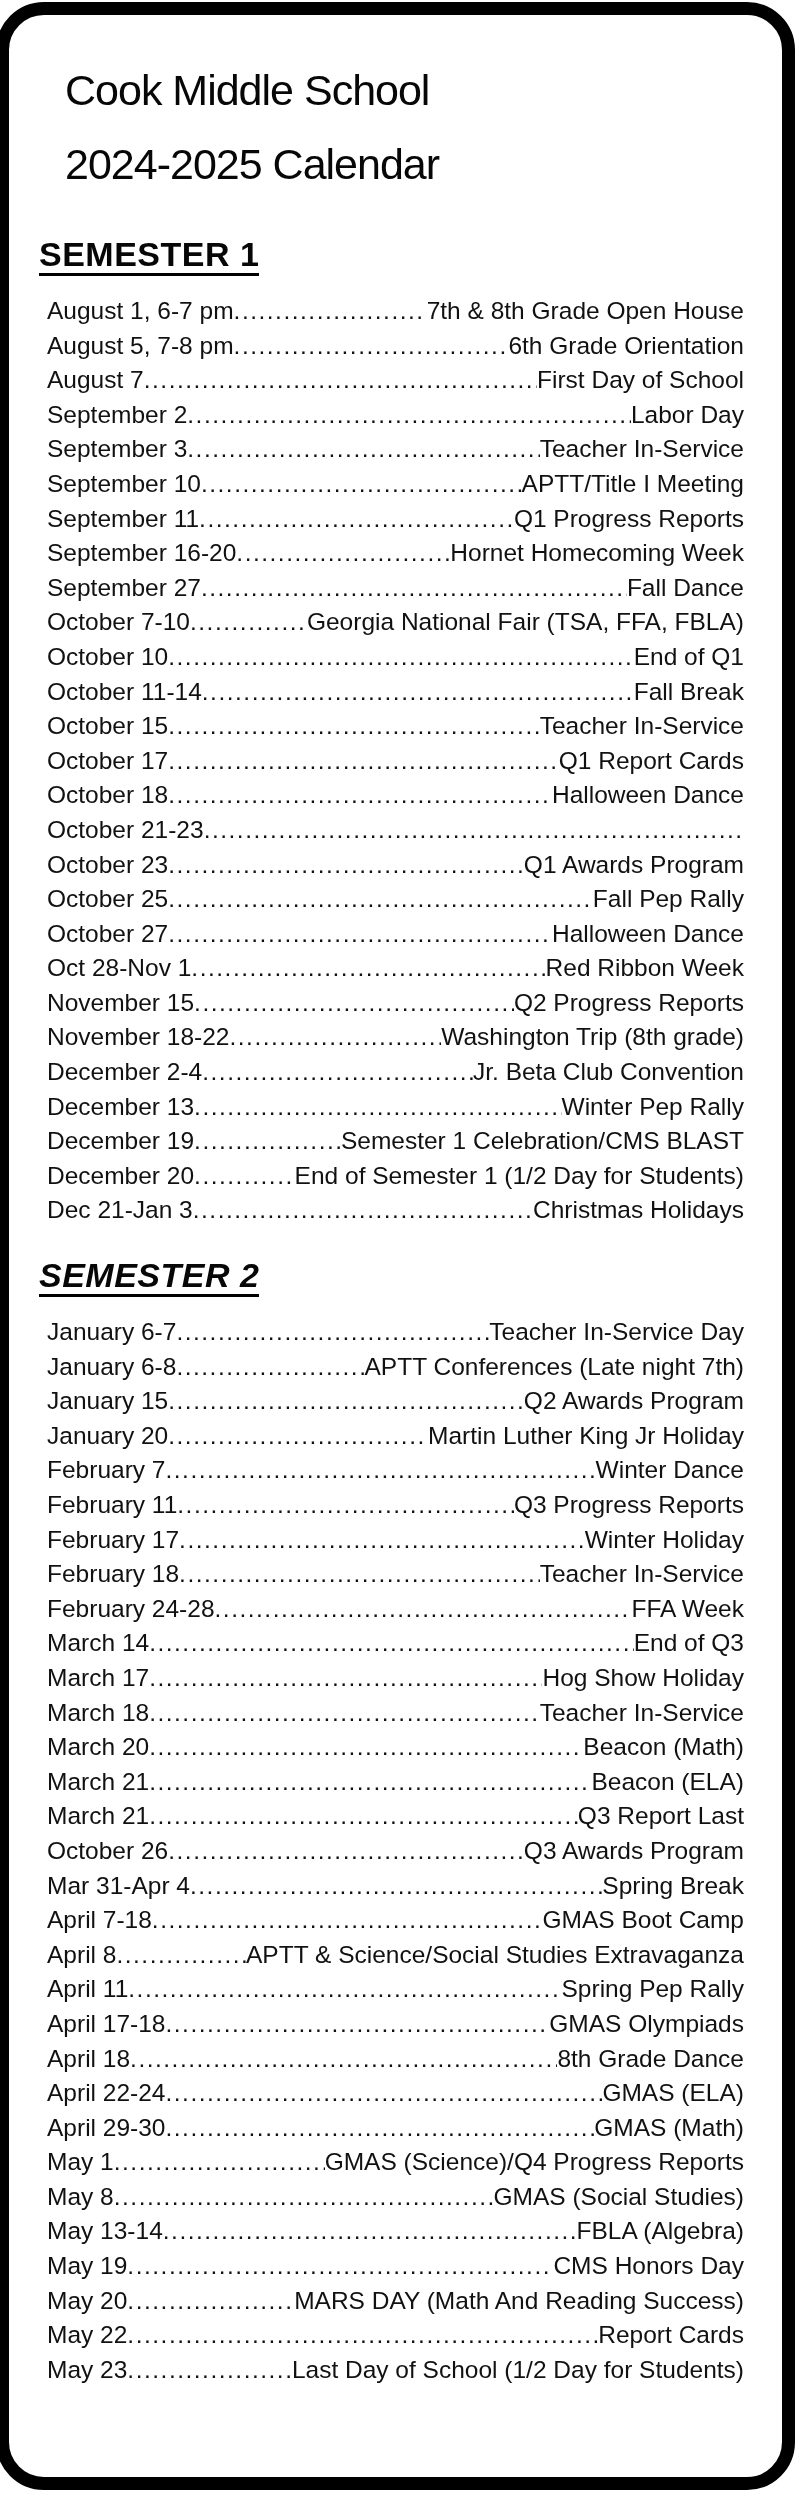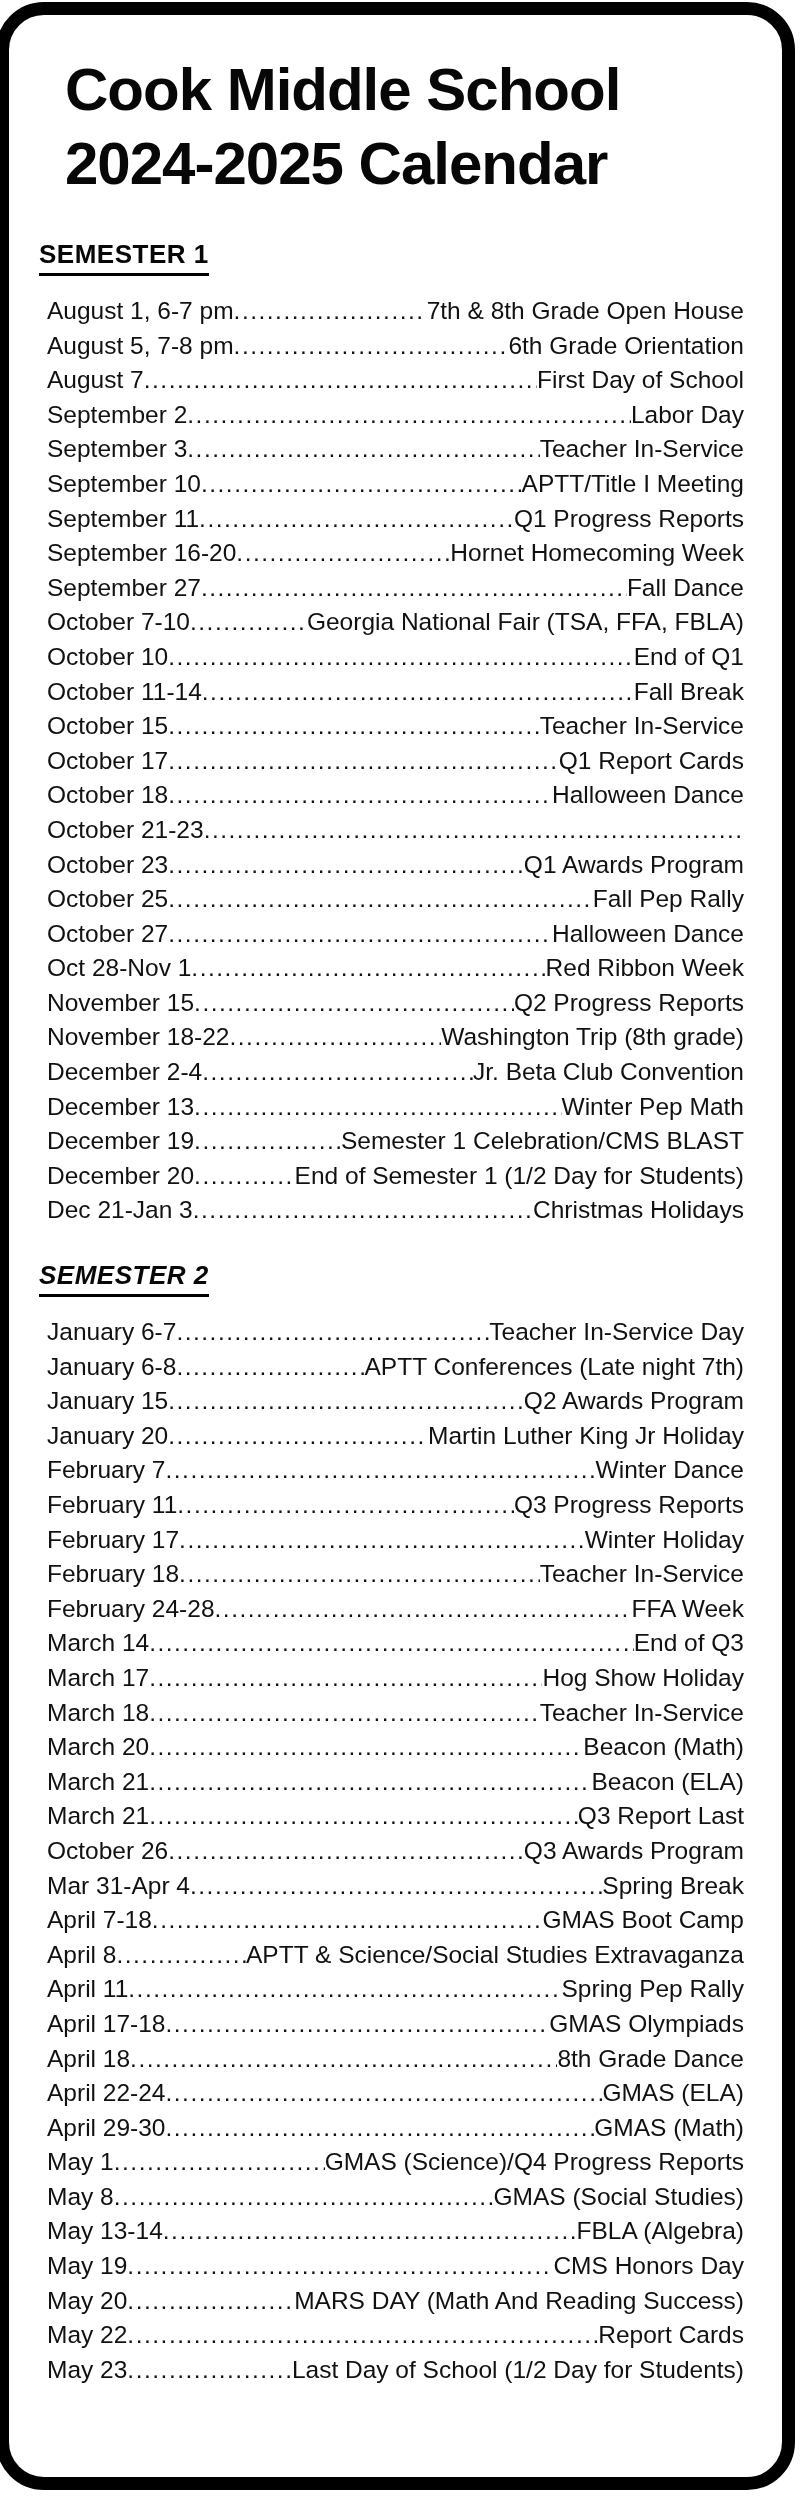--- a/index.html
+++ b/index.html
@@ -20,30 +20,30 @@
     bottom: 10px;
     border: 13px solid #000000;
     border-radius: 48px;
     background: #ffffff;
     box-sizing: border-box;
     padding: 0 30px 0 30px;
     overflow: hidden;
   }
   .title {
     margin: 38px 0 0 26px;
-    font-size: 60px;
+    font-size: 43px;
     line-height: 74px;
-    font-weight: 700;
+    font-weight: 400;
     letter-spacing: -1px;
     color: #070707;
   }
   .semester-heading {
     display: inline-block;
     margin: 36px 0 10px 0;
-    font-size: 26px;
+    font-size: 34px;
     line-height: 34px;
     font-weight: 700;
     letter-spacing: 0.5px;
     border-bottom: 3.5px solid #000;
     padding-bottom: 2px;
     color: #070707;
   }
   .heading-row { line-height: 0; }
   .entries { margin: 8px; padding: 0; }
   .entry {
@@ -218,21 +218,21 @@
 
         <div class="entry">
           <span class="date">December 2-4</span>
           <span class="dots"></span>
           <span class="event">Jr. Beta Club Convention</span>
         </div>
 
         <div class="entry">
           <span class="date">December 13</span>
           <span class="dots"></span>
-          <span class="event">Winter Pep Math</span>
+          <span class="event">Winter Pep Rally</span>
         </div>
 
         <div class="entry">
           <span class="date">December 19</span>
           <span class="dots"></span>
           <span class="event">Semester 1 Celebration/CMS BLAST</span>
         </div>
 
         <div class="entry">
           <span class="date">December 20</span>

